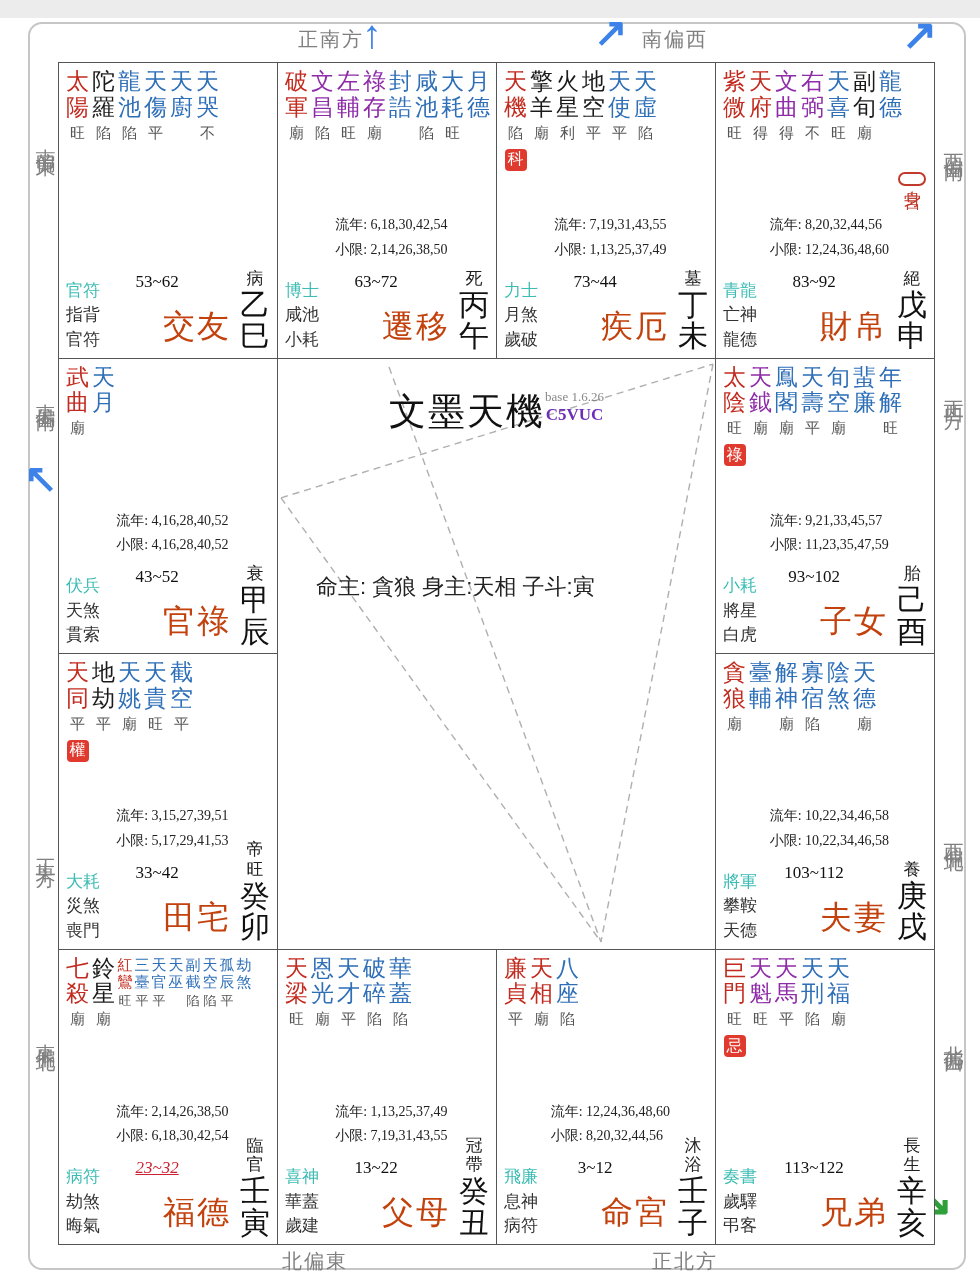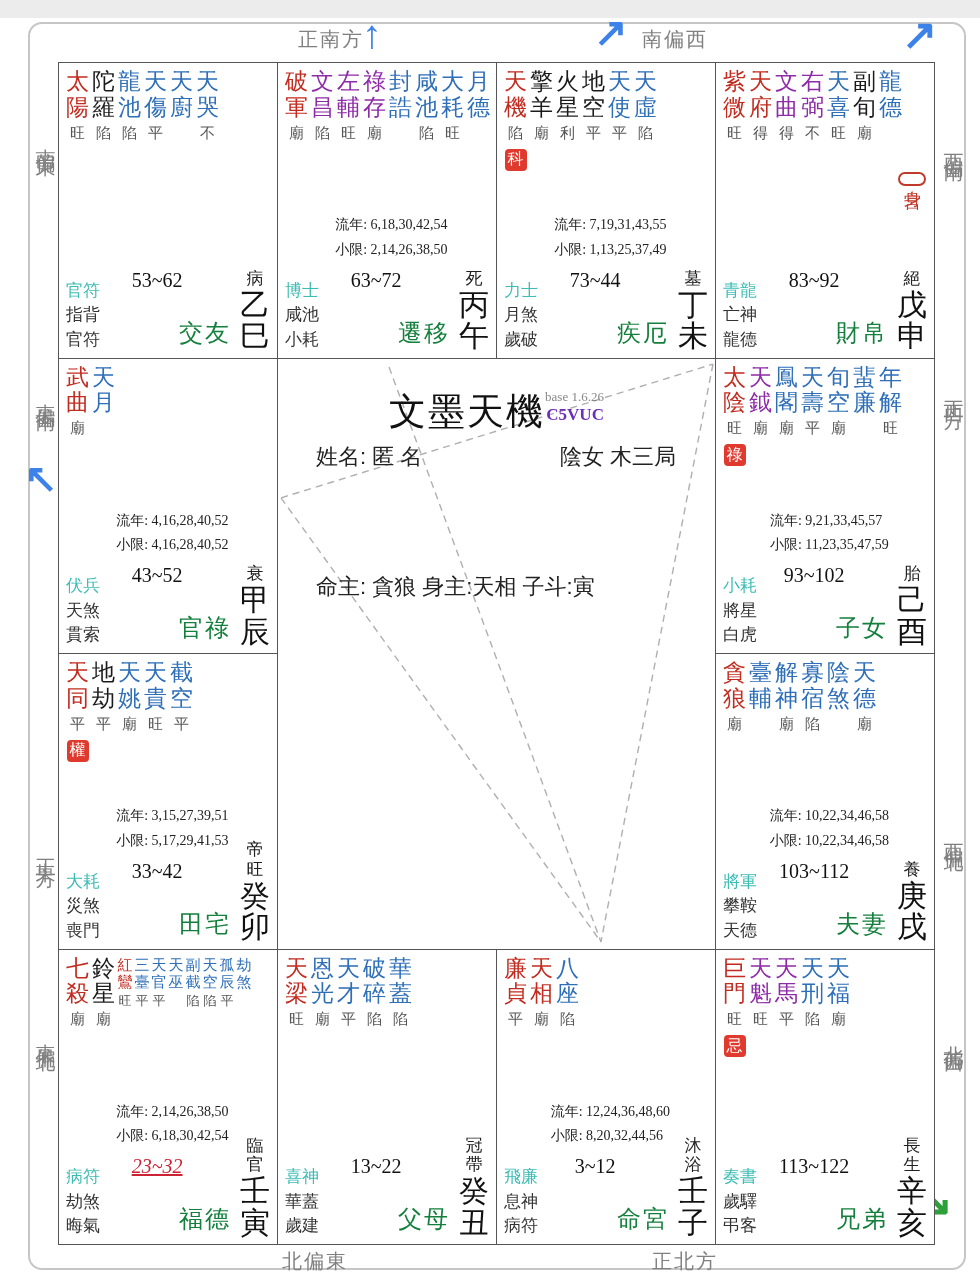--- a/index.html
+++ b/index.html
@@ -33,33 +33,33 @@
   .scol.tiny .sname{font-size:15px;line-height:1.15;}
   .srating{font-size:15px;color:#555;margin-top:3px;min-height:16px;}
   .scol.tiny .srating{font-size:13px;margin-top:2px;}
   .sbadge{margin-top:6px;width:22px;height:22px;border-radius:4px;background:#e03a2e;color:#fff;
     font-size:16px;display:flex;align-items:center;justify-content:center;}
   .fates{position:absolute;top:51%;left:52%;transform:translate(-50%,0);white-space:nowrap;
     font-family:"Liberation Serif",serif;font-size:14px;color:#222;line-height:1.75;text-align:left;}
   .gods{position:absolute;left:7px;bottom:5px;font-size:17px;line-height:1.45;color:#333;}
   .gods .g0{color:#3cbcb4;}
   .age{position:absolute;bottom:66px;left:45%;transform:translateX(-50%);
-    font-family:"Liberation Serif",serif;font-size:20px;color:#111;white-space:nowrap;text-align:right;}
+    font-family:"Liberation Serif",serif;font-size:17px;color:#111;white-space:nowrap;text-align:right;}
   .age.cur{color:#cc2233;font-style:italic;text-decoration:underline;}
-  .pname{position:absolute;right:46px;bottom:9px;font-size:24px;color:#15803d;letter-spacing:2px;white-space:nowrap;}
+  .pname{position:absolute;right:46px;bottom:9px;font-size:32px;color:#c2410c;letter-spacing:2px;white-space:nowrap;}
   .rcol{position:absolute;right:4px;bottom:6px;width:36px;display:flex;flex-direction:column;align-items:center;}
   .stage{font-size:17px;color:#222;line-height:1.15;text-align:center;}
   .ganzhi{font-size:30px;color:#111;line-height:1.05;text-align:center;font-weight:500;}
   .shengong{position:absolute;right:8px;top:37%;border:2px solid #c0392b;color:#c0392b;border-radius:8px;
     padding:3px 2px;font-size:17px;line-height:1.15;writing-mode:vertical-rl;letter-spacing:2px;}
   
   .c-dash{position:absolute;inset:0;width:100%;height:100%;}
   .c-title-row{position:absolute;top:28px;left:0;width:100%;text-align:center;white-space:nowrap;}
   .c-title{font-size:37px;color:#111;letter-spacing:2px;}
-  .c-verwrap{display:inline-block;vertical-align:top;text-align:right;line-height:1.15;}
+  .c-verwrap{display:inline-block;vertical-align:top;text-align:center;line-height:1.15;}
   .c-ver{font-size:13px;color:#888;font-family:"Liberation Serif",serif;}
   .c-code{font-size:17px;color:#6d2eb8;font-weight:bold;font-family:"Liberation Serif",serif;}
   .c-name-row{position:absolute;top:83px;left:38px;width:360px;font-size:22px;color:#222;display:flex;justify-content:space-between;white-space:nowrap;}
   .c-masters{position:absolute;top:213px;left:38px;font-size:22px;color:#222;white-space:nowrap;}
   .c-legend{position:absolute;bottom:38px;left:60px;font-size:24px;white-space:nowrap;color:#111;}
   .c-legend span{font-weight:500;}
 </style>
 </head>
 <body>
 
@@ -96,24 +96,20 @@
   <div class="cell center" id="center-cell">
     <svg class="c-dash" viewBox="0 0 433 582" preserveAspectRatio="none">
       <line x1="3" y1="137" x2="431" y2="5" stroke="#b0b0b0" stroke-width="1.4" stroke-dasharray="7 5"></line>
       <line x1="3" y1="137" x2="320" y2="575" stroke="#b0b0b0" stroke-width="1.4" stroke-dasharray="7 5"></line>
       <line x1="431" y1="5" x2="320" y2="575" stroke="#b0b0b0" stroke-width="1.4" stroke-dasharray="7 5"></line>
       <line x1="110" y1="8" x2="320" y2="575" stroke="#b0b0b0" stroke-width="1.4" stroke-dasharray="7 5"></line>
     </svg>
     <div class="c-title-row">
       <span class="c-title">文墨天機</span><span class="c-verwrap"><span class="c-ver">base 1.6.26</span><br><span class="c-code">C5VUC</span></span>
     </div>
-    <div class="c-name-row">
-      <span>姓名: 匿 名</span>
-      <span>陰女 木三局</span>
-    </div>
     <div class="c-masters">命主: 貪狼 身主:天相  子斗:寅</div>
   </div>
 <div class="cell" style="grid-area: 1 / 1;">
       <div class="stars">
         <div class="scol">
           <div class="sname" style="color: rgb(194, 44, 32);">太<br>陽</div>
           <div class="srating">旺</div>
         </div>
         <div class="scol">
           <div class="sname" style="color: rgb(26, 26, 26);">陀<br>羅</div>
@@ -268,20 +264,24 @@
         <div class="scol">
           <div class="sname" style="color: rgb(26, 26, 26);">副<br>旬</div>
           <div class="srating">廟</div>
         </div>
         <div class="scol">
           <div class="sname" style="color: rgb(46, 111, 184);">龍<br>德</div>
           <div class="srating"></div>
         </div>
       </div>
       <div class="shengong">身宮</div>
+      <div class="fates">
+        <div>流年: 8,20,32,44,56</div>
+        <div>小限: 12,24,36,48,60</div>
+      </div>
       <div class="gods">
         <div class="g0">青龍</div>
         <div class="">亡神</div>
         <div class="">龍德</div>
       </div>
       <div class="age">83~92</div>
       <div class="pname">財帛</div>
       <div class="rcol">
         <div class="stage">絕</div>
         <div class="ganzhi">戊<br>申</div>
@@ -520,20 +520,24 @@
         </div>
         <div class="scol">
           <div class="sname" style="color: rgb(46, 111, 184);">破<br>碎</div>
           <div class="srating">陷</div>
         </div>
         <div class="scol">
           <div class="sname" style="color: rgb(46, 111, 184);">華<br>蓋</div>
           <div class="srating">陷</div>
         </div>
       </div>
+      <div class="fates">
+        <div>流年: 1,13,25,37,49</div>
+        <div>小限: 7,19,31,43,55</div>
+      </div>
       <div class="gods">
         <div class="g0">喜神</div>
         <div class="">華蓋</div>
         <div class="">歲建</div>
       </div>
       <div class="age">13~22</div>
       <div class="pname">父母</div>
       <div class="rcol">
         <div class="stage">冠<br>帶</div>
         <div class="ganzhi">癸<br>丑</div>

